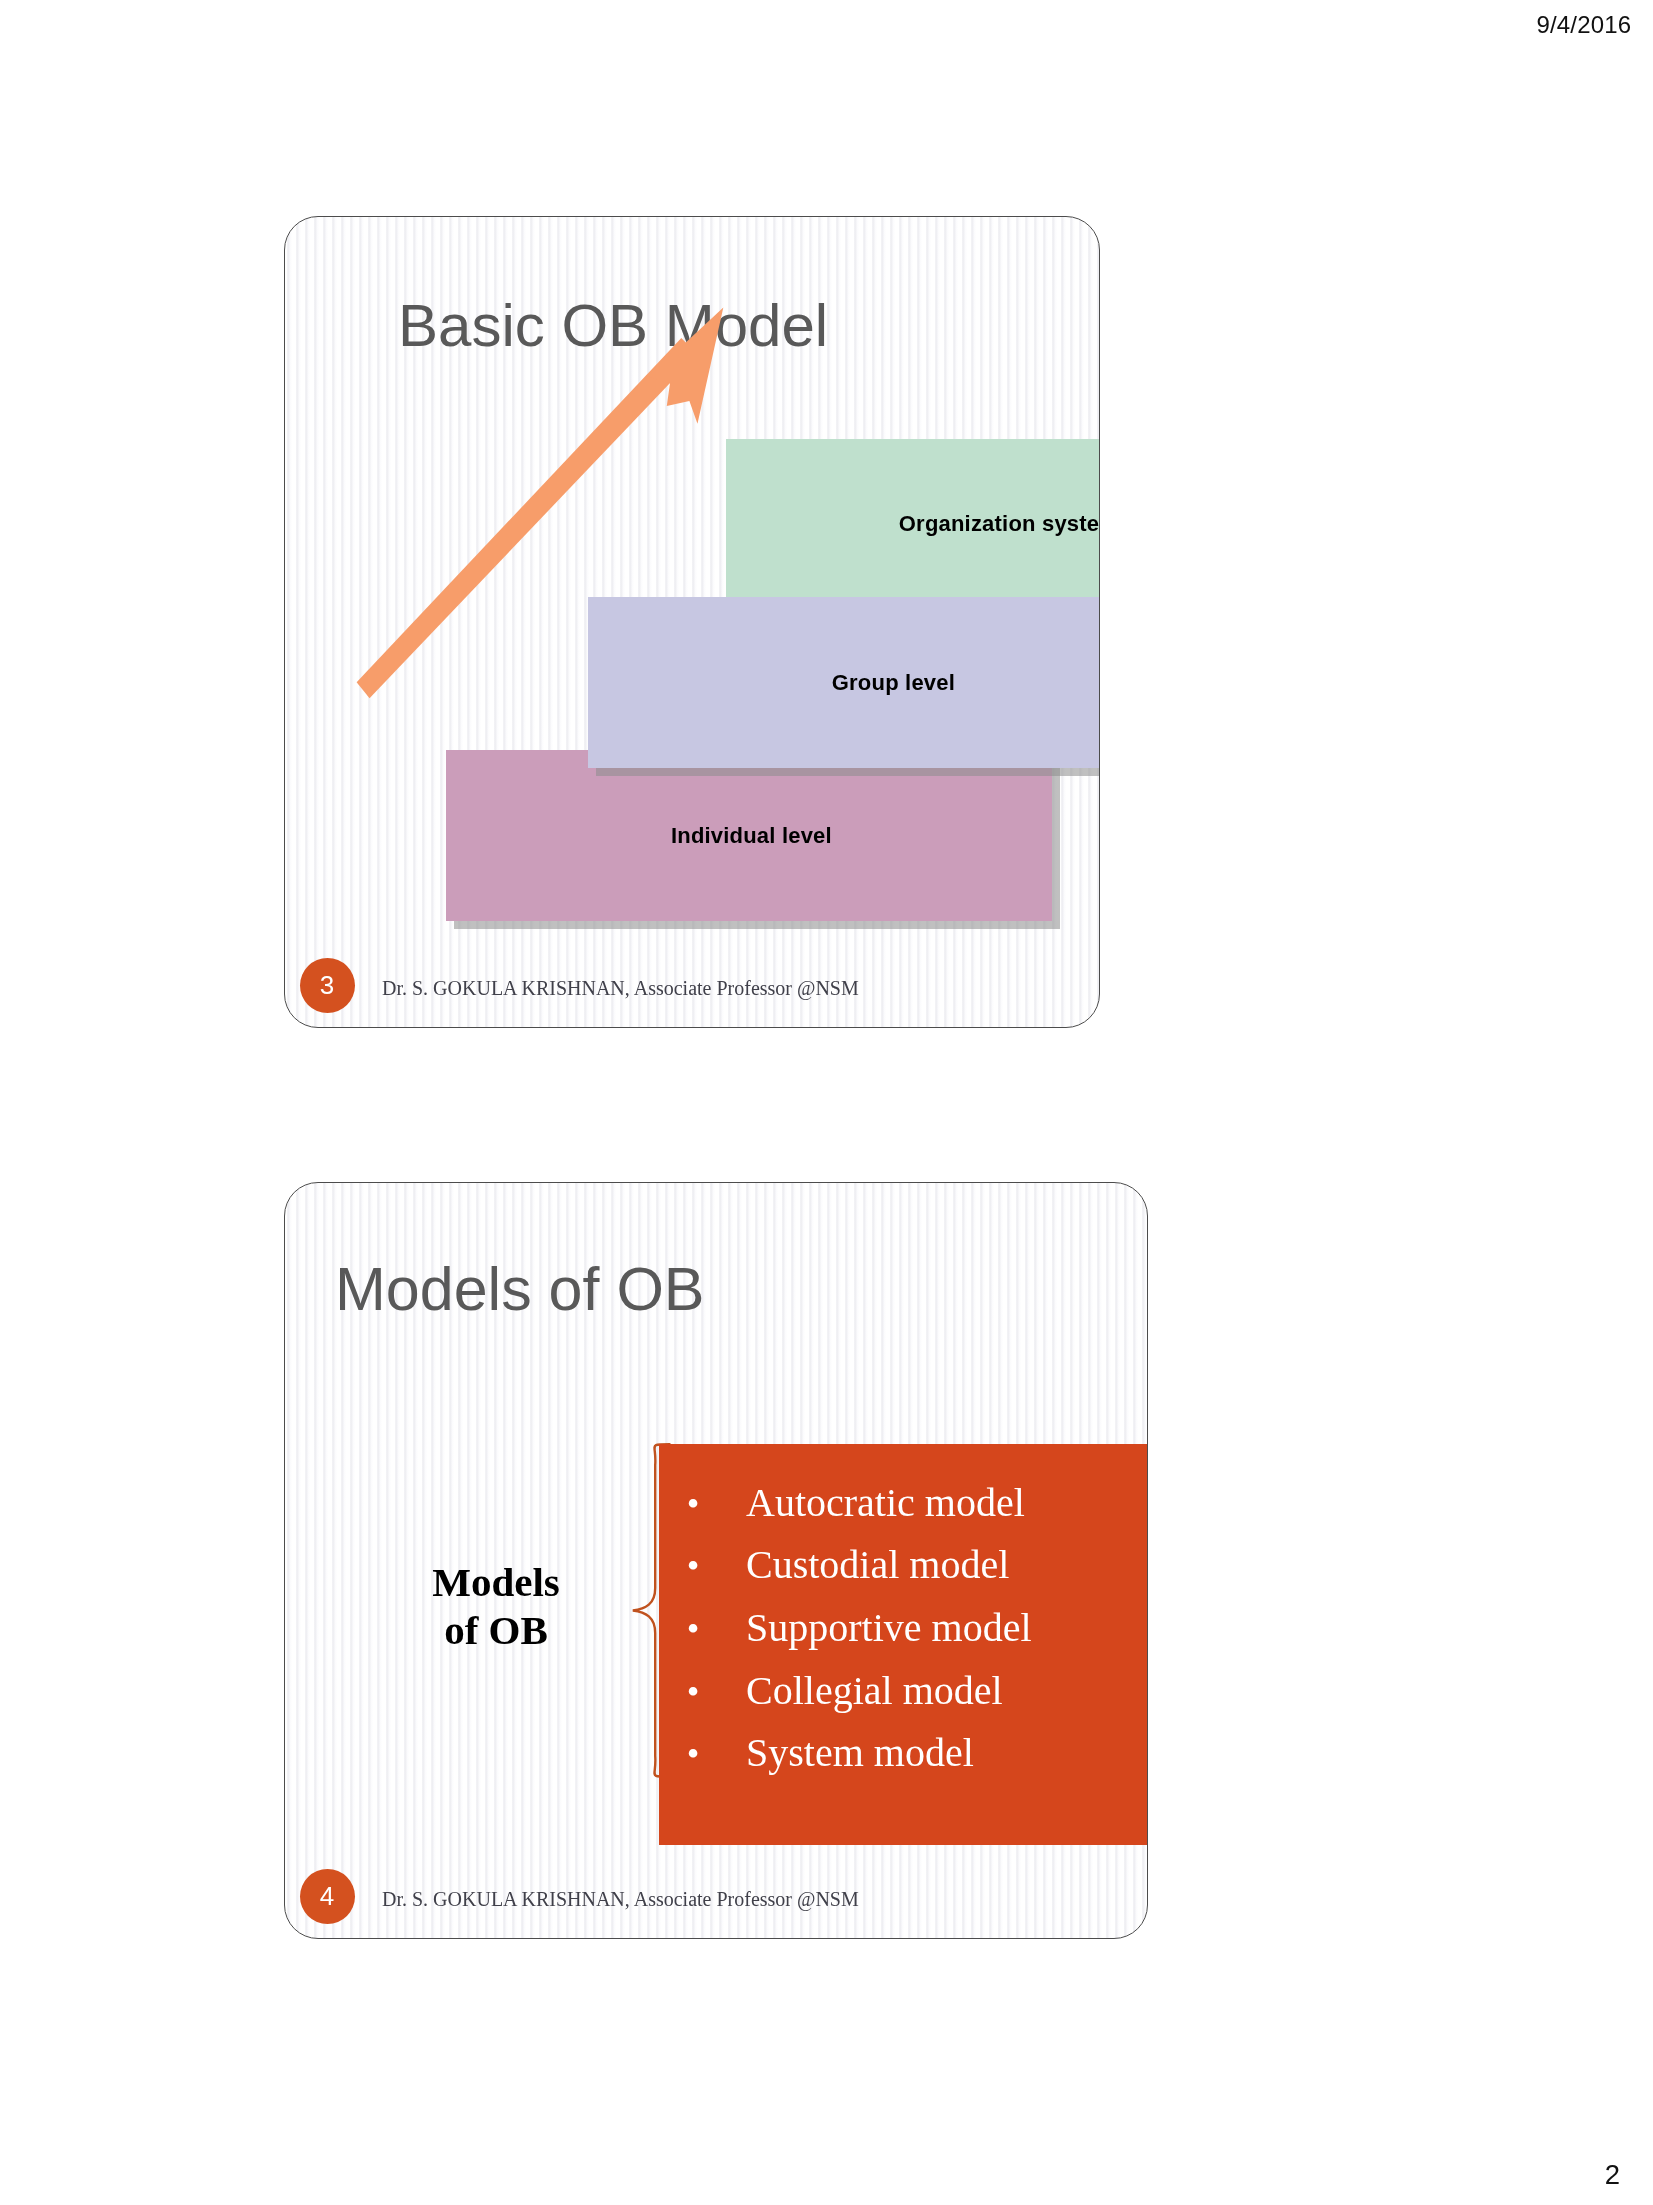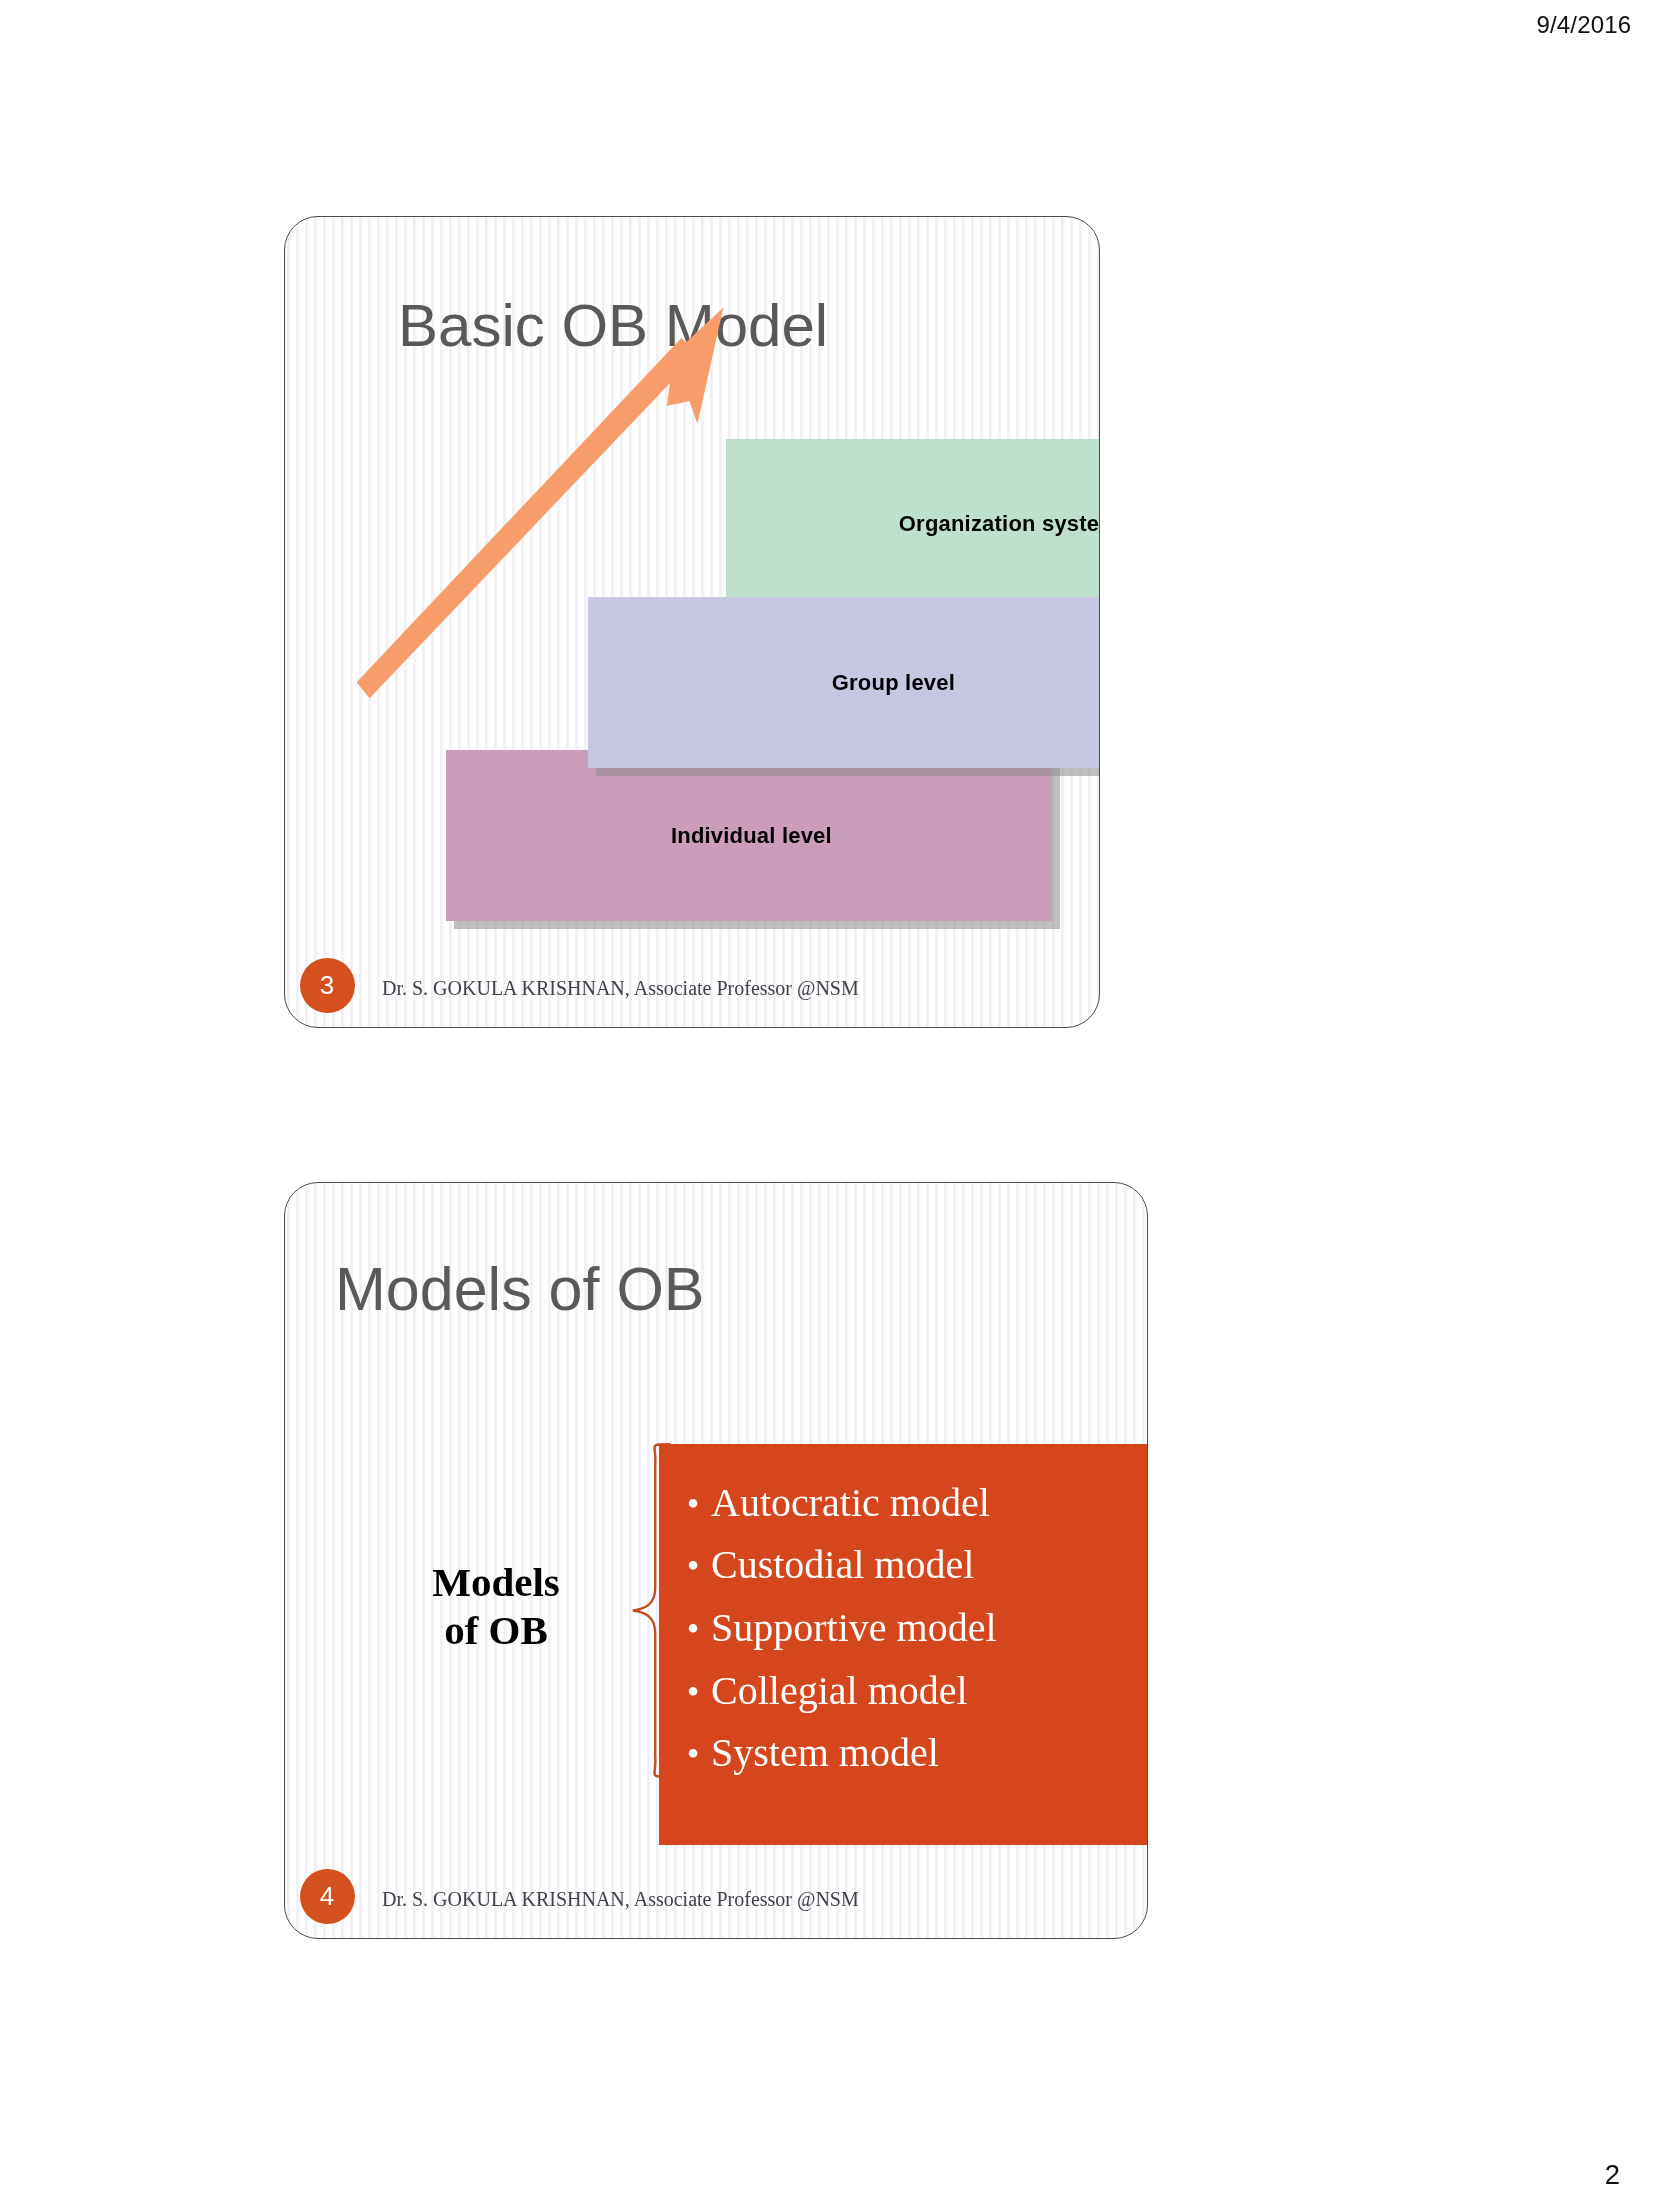--- a/index.html
+++ b/index.html
@@ -153,21 +153,21 @@
     padding:11.3px 0 11.3px 16px;
   }
   #models-box li .bullet-dot {
     flex:0 0 auto;
     width:36px;
     font-size:36px;
     line-height:1;
     color:#ffffff;
     text-align:center;
   }
-  #models-box li .model-text { flex:1 1 auto; }
+  #models-box li .model-text { flex:1 1 auto;margin-left:35px; }
 </style>
 </head>
 <body>
 
 <div class="page">
 
   <div class="doc-date">9/4/2016</div>
 
   <div class="slide" id="slide-3">
 

